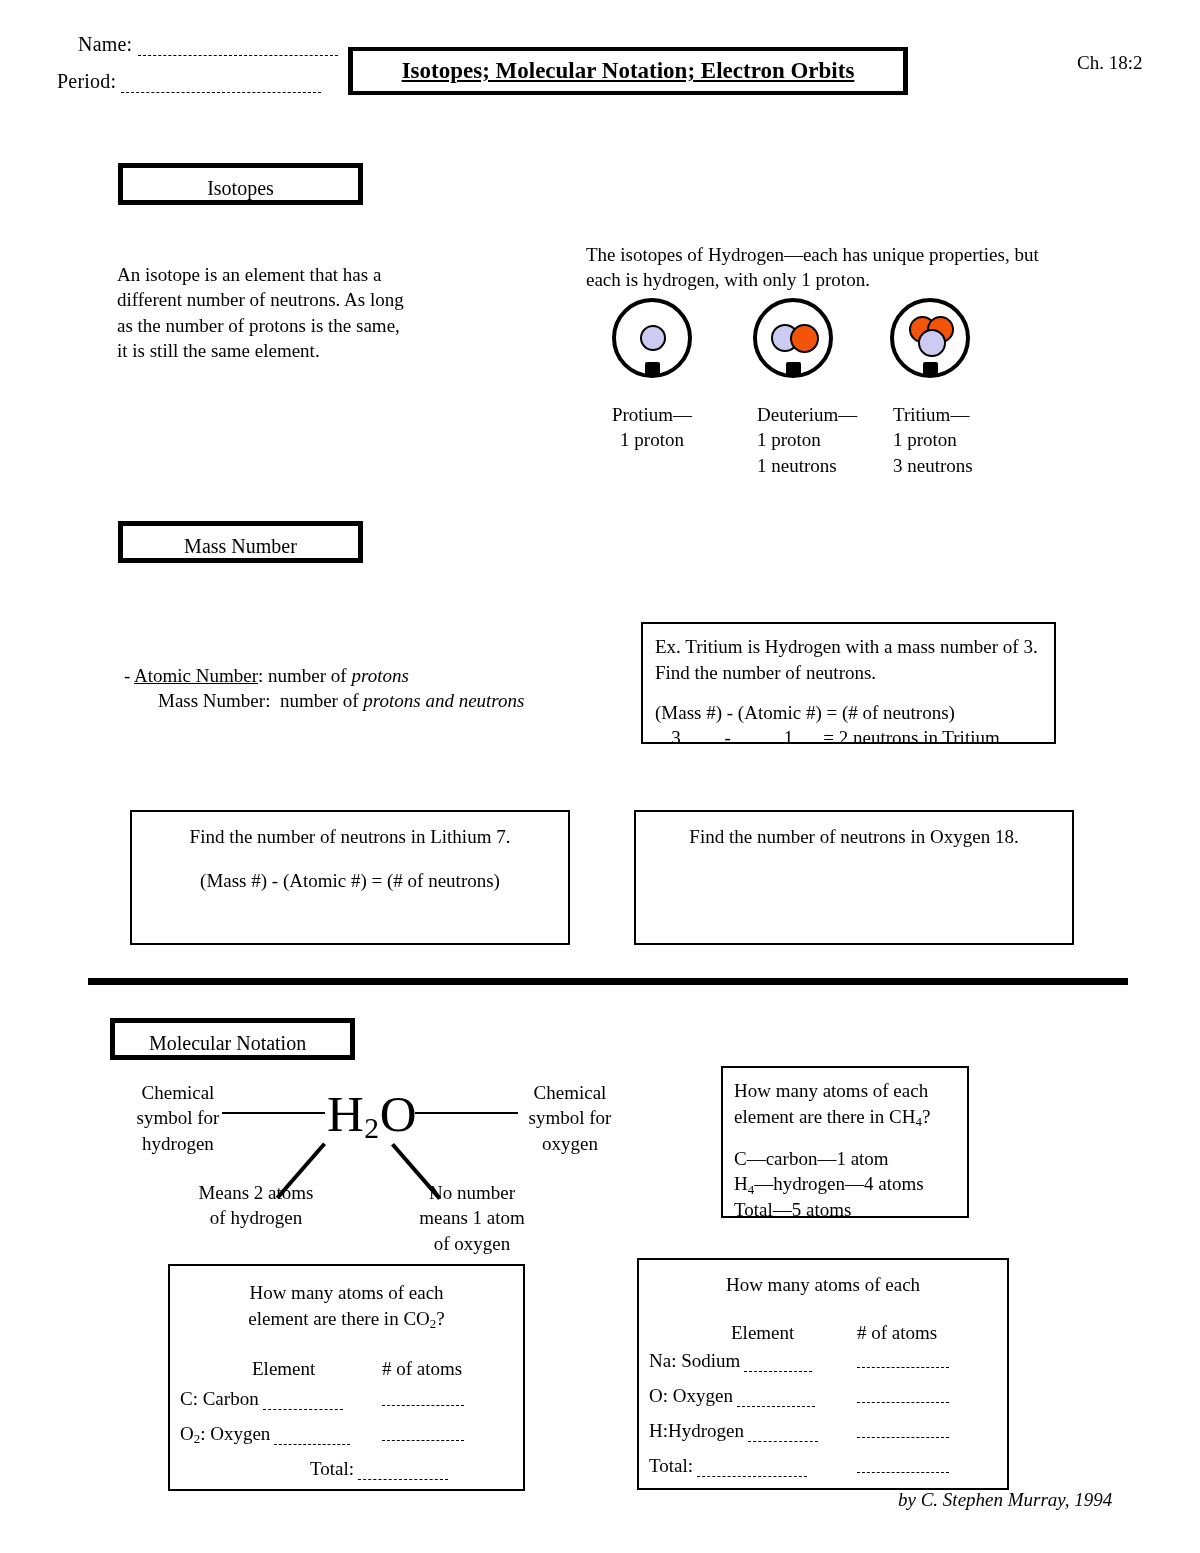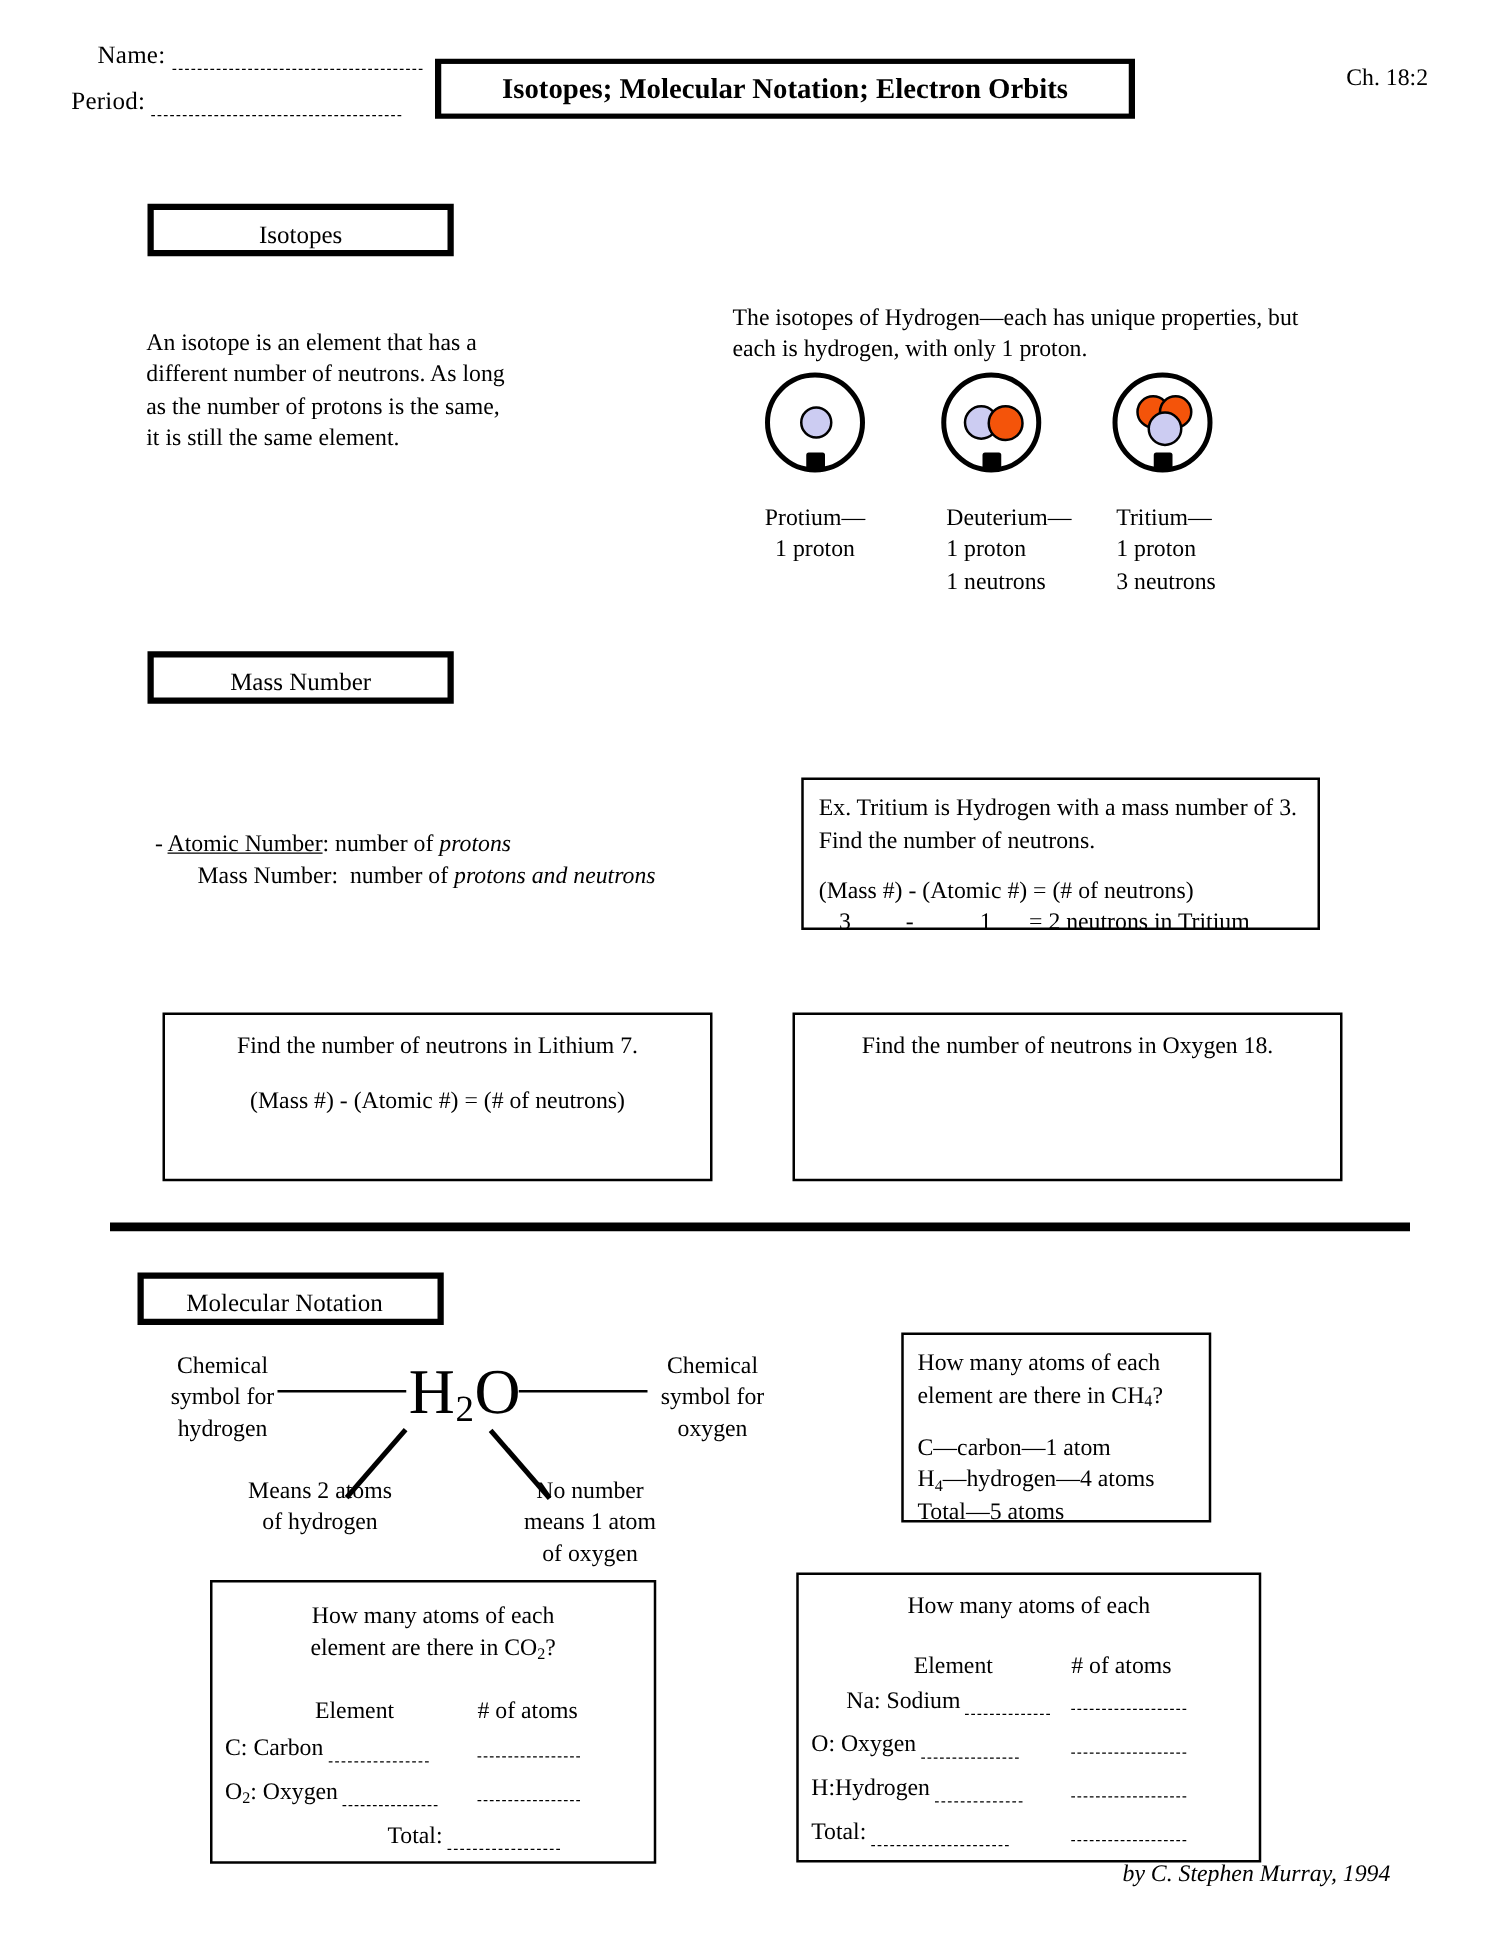--- a/index.html
+++ b/index.html
@@ -50,20 +50,21 @@
     width: 100%;
     height: 100%;
     display: flex;
     align-items: center;
     justify-content: center;
   }
   .title-text {
     font-weight: bold;
     font-size: 23px;
     white-space: nowrap;
+    text-decoration: underline;
   }
 
   
   .sec-box {
     border: 5px solid #000;
     background: #fff;
     box-sizing: border-box;
     display: flex;
     align-items: flex-end;
   }
@@ -367,21 +368,21 @@
     </div>
   </div>
 
   <div class="abs plain-box" style="left:637px; top:1258px; width:372px; height:232px;">
     <div class="box-text centered" style="padding-top:12px;">How many atoms of each</div>
 
     <div style="position:relative; margin-top:24px;">
       <div class="abs col-head" style="left:92px; top:0;">Element</div>
       <div class="abs col-head" style="left:218px; top:0;"># of atoms</div>
 
-      <div class="abs" style="left:10px; top:28px;margin-left:28px;">
+      <div class="abs" style="left:10px; top:28px;">
         <span class="ws-label">Na: Sodium</span>
         <span class="blank" style="width:68px;"></span>
       </div>
       <div class="abs" style="left:218px; top:28px;">
         <span class="blank" style="width:92px;"></span>
       </div>
 
       <div class="abs" style="left:10px; top:63px;">
         <span class="ws-label">O: Oxygen</span>
         <span class="blank" style="width:78px;"></span>

